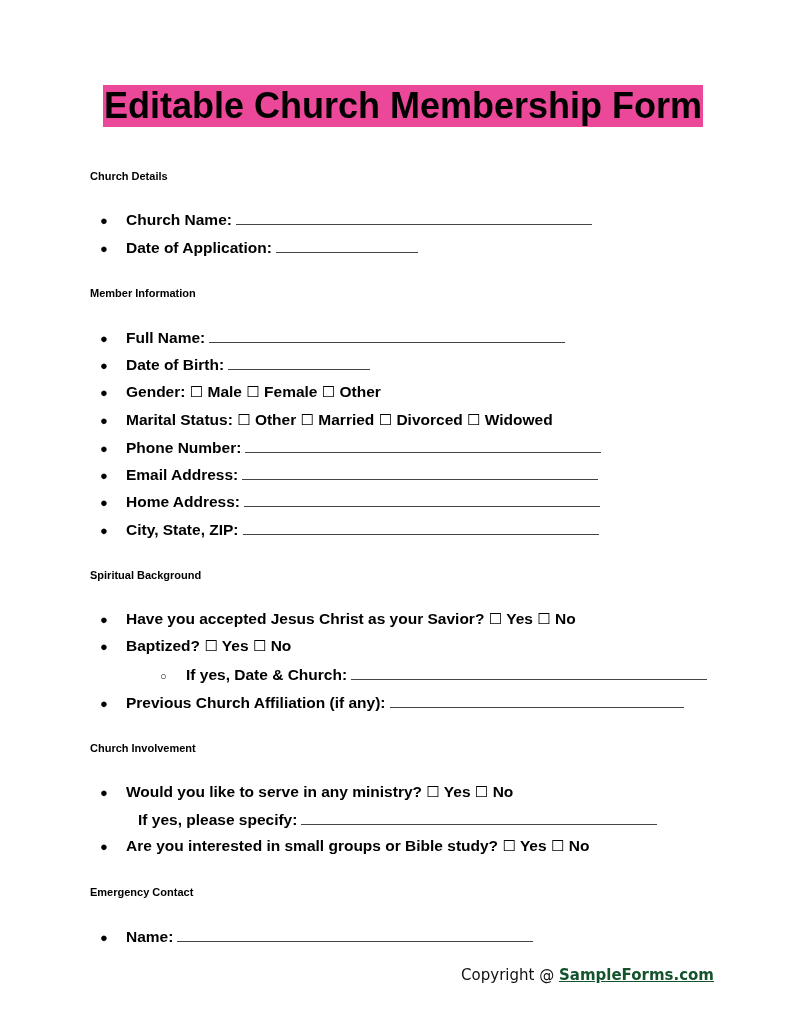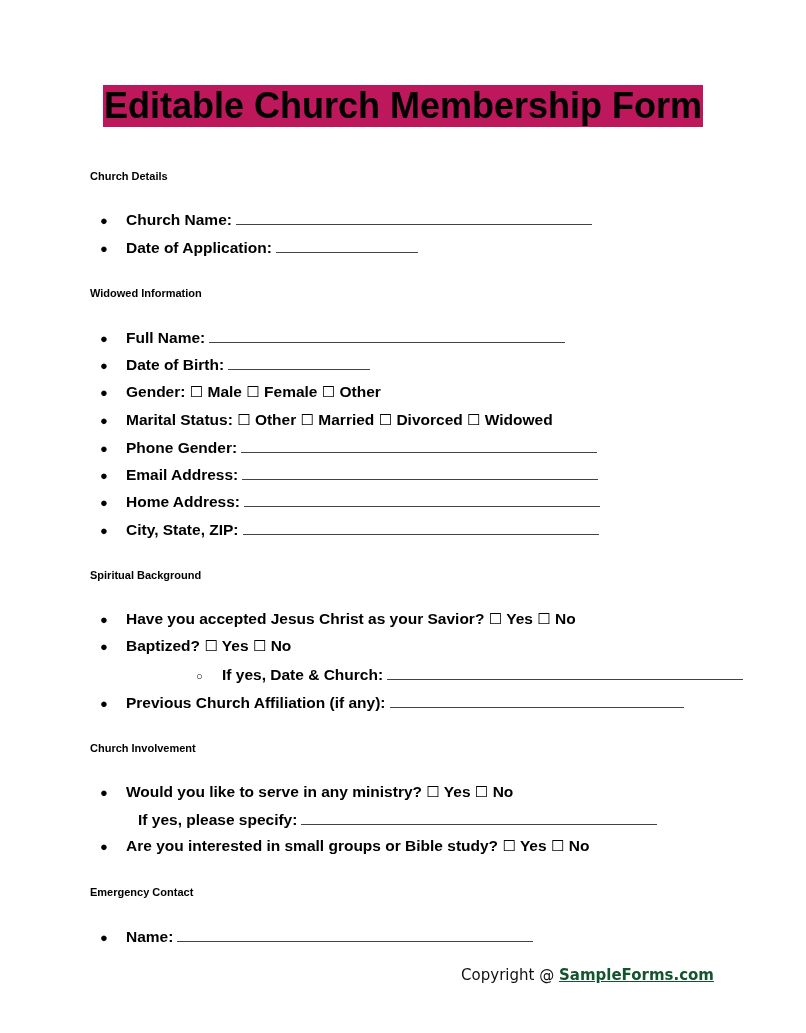--- a/index.html
+++ b/index.html
@@ -4,32 +4,32 @@
   <style>
     html, body { margin: 0; padding: 0; background: #ffffff; }
     body {
       width: 806px; height: 1033px; position: relative; overflow: hidden;
       font-family: "Liberation Sans", sans-serif; color: #000;
     }
     .title-wrap {
       position: absolute; top: 85px; left: 0; width: 806px; text-align: center;
     }
     .title {
-      display: inline-block; background: #be185d; font-weight: bold;
+      display: inline-block; background: #ec4899; font-weight: bold;
       font-size: 36px; line-height: 42px; padding: 0 1px; letter-spacing: 0;
     }
     .section-heading {
       position: absolute; left: 90px; font-weight: bold; font-size: 11px; line-height: 18px;
     }
     .item {
       position: absolute; left: 100px; font-weight: bold; font-size: 15.5px; line-height: 18px;
       white-space: nowrap;
     }
     .bullet { display: inline-block; width: 26px; font-size: 13px; }
-    .sub-item { left: 160px; margin-left: 36px; }
+    .sub-item { left: 160px; }
     .sub-bullet { display: inline-block; width: 26px; font-size: 11px; font-weight: normal; }
     .cont { left: 138px; }
     .blank {
       display: inline-block; vertical-align: baseline; border-bottom: 1px solid #444;
       height: 14px; margin-left: 4px;
     }
     .cb { font-weight: normal; font-size: 15px; }
     .footer {
       position: absolute; top: 966px; right: 92px; font-size: 15px;
       font-family: "DejaVu Sans", sans-serif; color: #111;
@@ -44,42 +44,42 @@
 </div>
 
 <div class="section-heading" style="top:167px">Church Details</div>
 <div class="item" style="top:210px">
   <span class="bullet">●</span><span>Church Name:</span><span class="blank" style="width:356px"></span>
 </div>
 <div class="item" style="top:238px">
   <span class="bullet">●</span><span>Date of Application:</span><span class="blank" style="width:142px"></span>
 </div>
 
-<div class="section-heading" style="top:284px">Widowed Information</div>
+<div class="section-heading" style="top:284px">Member Information</div>
 <div class="item" style="top:328px">
   <span class="bullet">●</span><span>Full Name:</span><span class="blank" style="width:356px"></span>
 </div>
 <div class="item" style="top:355px">
   <span class="bullet">●</span><span>Date of Birth:</span><span class="blank" style="width:142px"></span>
 </div>
 <div class="item" style="top:383px">
   <span class="bullet">●</span><span>Gender:</span>
   <span class="cb">☐</span> <span>Male</span>
   <span class="cb">☐</span> <span>Female</span>
   <span class="cb">☐</span> <span>Other</span>
 </div>
 <div class="item" style="top:411px">
   <span class="bullet">●</span><span>Marital Status:</span>
   <span class="cb">☐</span> <span>Other</span>
   <span class="cb">☐</span> <span>Married</span>
   <span class="cb">☐</span> <span>Divorced</span>
   <span class="cb">☐</span> <span>Widowed</span>
 </div>
 <div class="item" style="top:438px">
-  <span class="bullet">●</span><span>Phone Gender:</span><span class="blank" style="width:356px"></span>
+  <span class="bullet">●</span><span>Phone Number:</span><span class="blank" style="width:356px"></span>
 </div>
 <div class="item" style="top:465px">
   <span class="bullet">●</span><span>Email Address:</span><span class="blank" style="width:356px"></span>
 </div>
 <div class="item" style="top:492px">
   <span class="bullet">●</span><span>Home Address:</span><span class="blank" style="width:356px"></span>
 </div>
 <div class="item" style="top:520px">
   <span class="bullet">●</span><span>City, State, ZIP:</span><span class="blank" style="width:356px"></span>
 </div>

